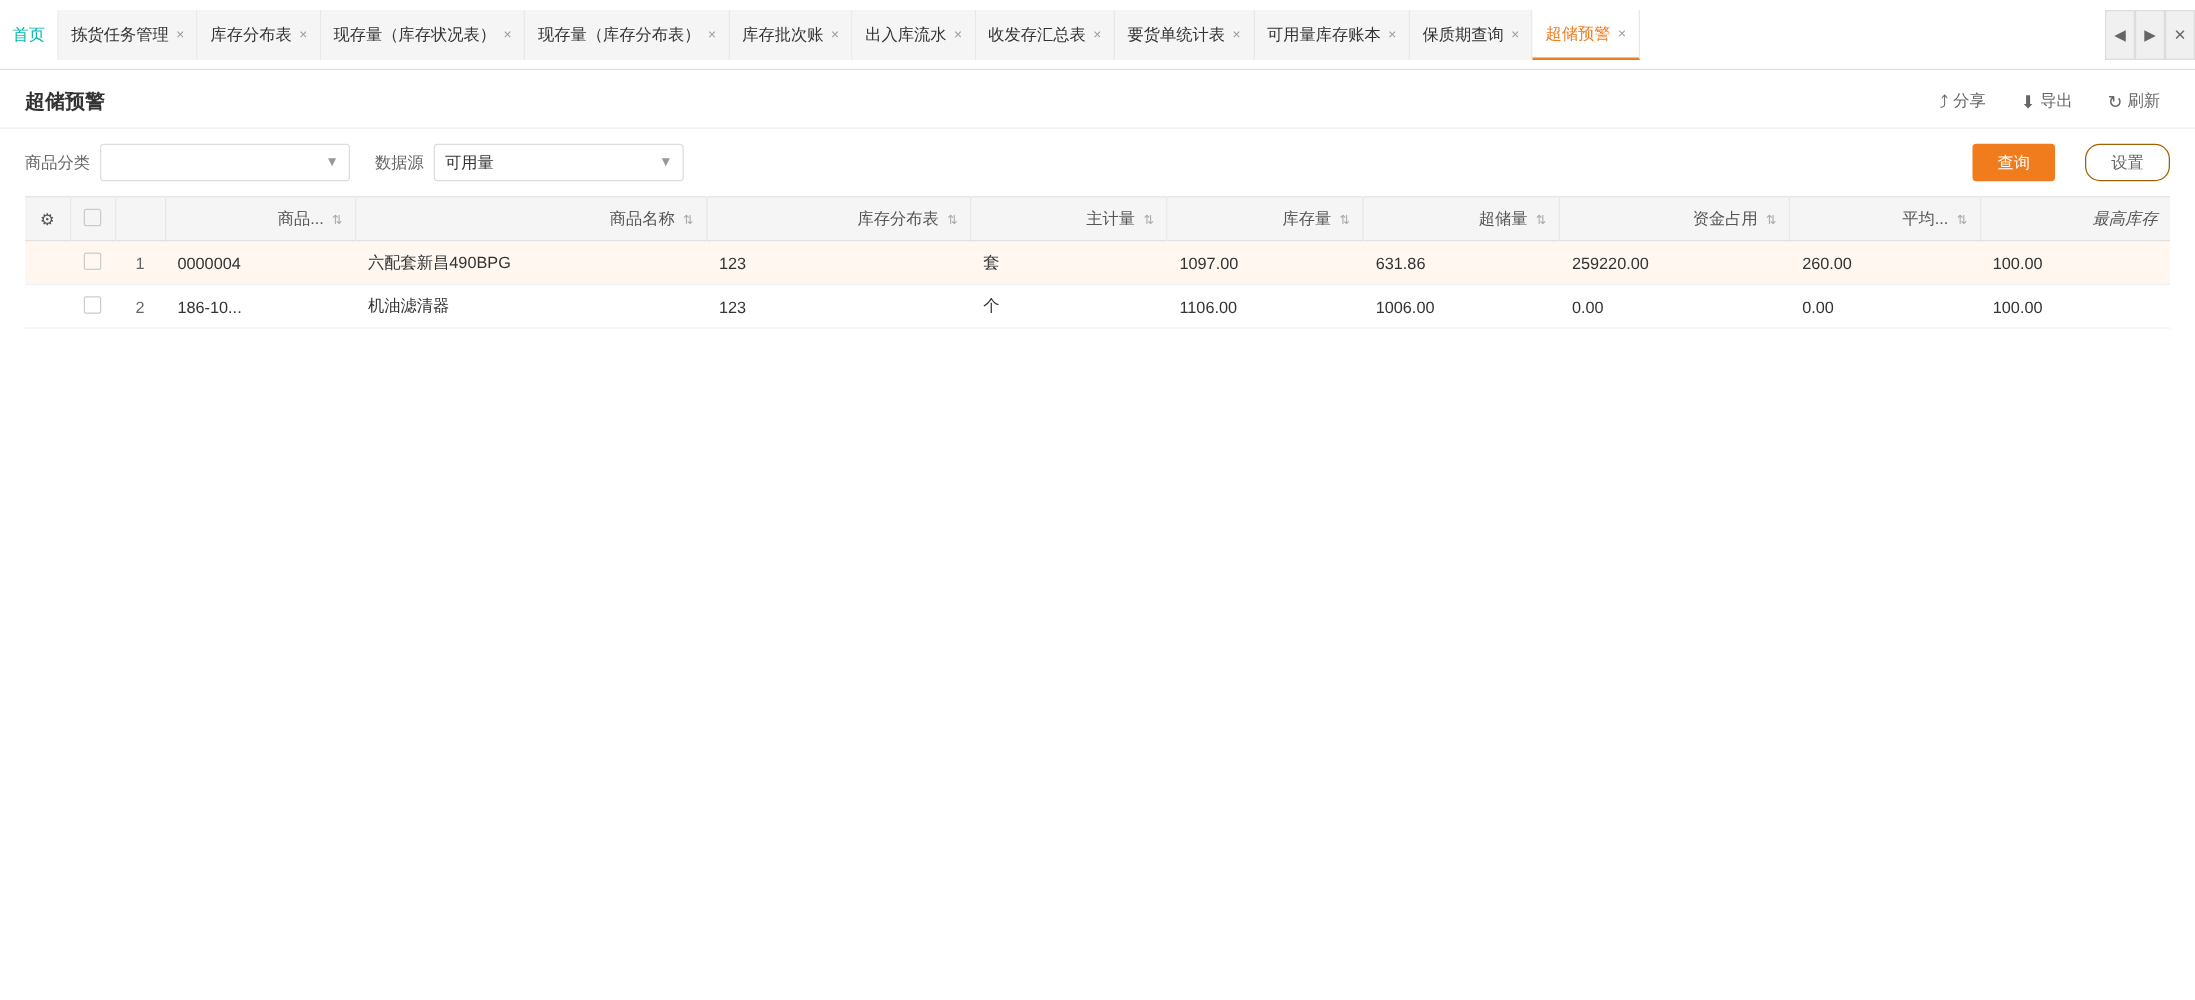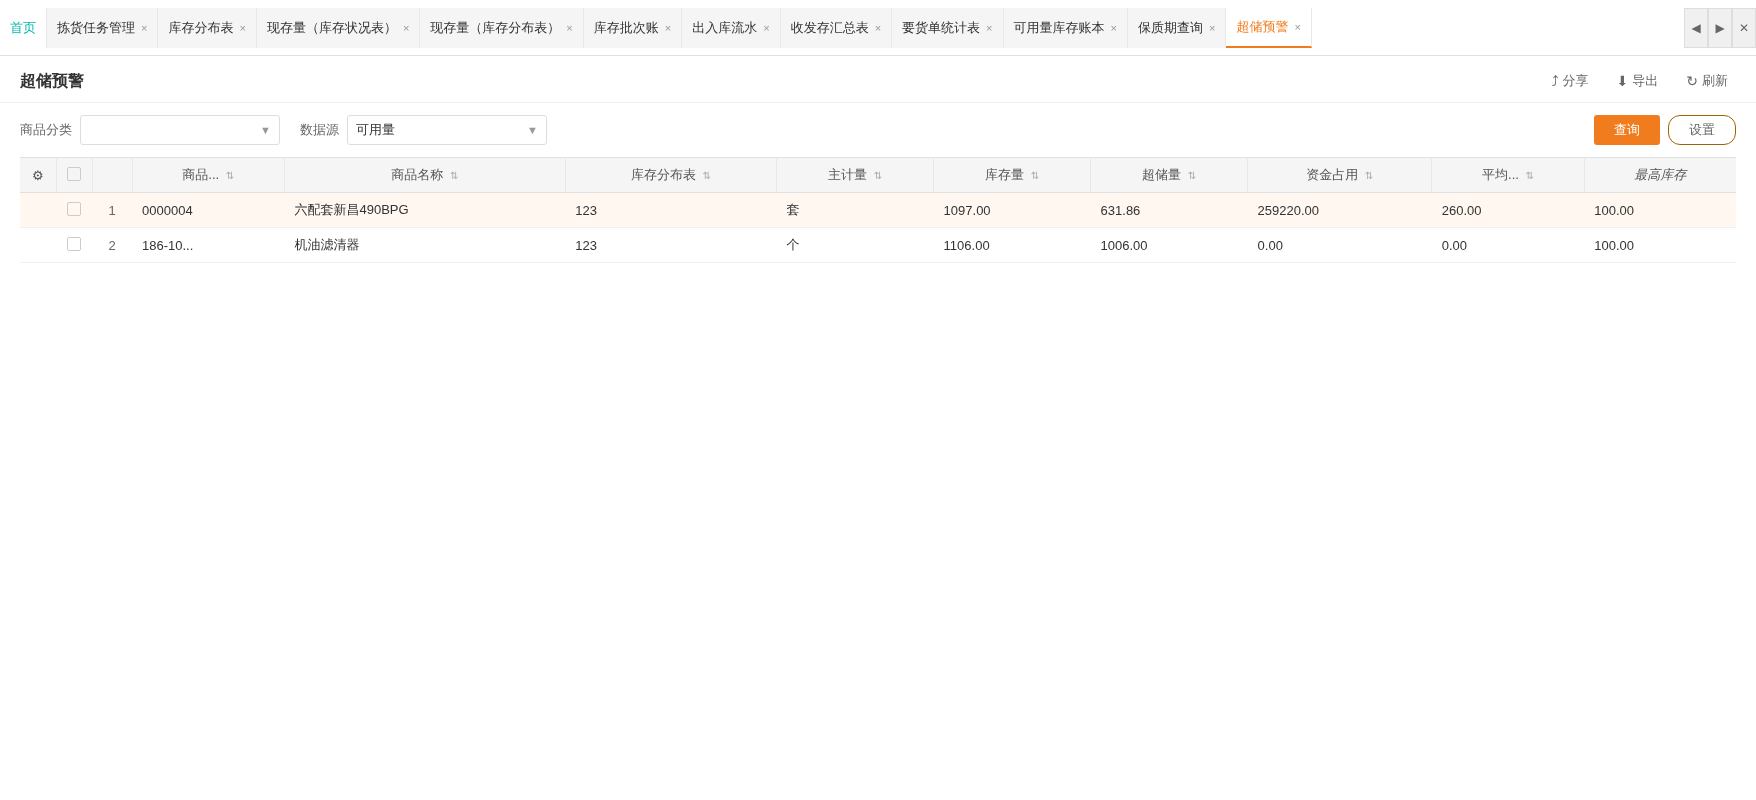--- a/index.html
+++ b/index.html
@@ -140,40 +140,40 @@
       border: 1px solid #a16207;
       border-radius: 12px;
       padding: 5px 20px;
       cursor: pointer;
       font-size: 13px;
     }
 
     .filter-right {
       margin-left: auto;
       display: flex;
-      gap: 8px;
+      gap: 24px;
     }
 
     
     .table-container {
       padding: 0 20px;
     }
     table {
       width: 100%;
       border-collapse: collapse;
       font-size: 13px;
     }
     thead tr {
       background: #f5f5f5;
       border-top: 1px solid #e0e0e0;
       border-bottom: 1px solid #e0e0e0;
     }
     th {
       padding: 8px 10px;
-      text-align: center;
+      text-align: right;
       color: #555;
       font-weight: 500;
       white-space: nowrap;
       border-right: 1px solid #e8e8e8;
     }
     th:last-child { border-right: none; font-style: italic; }
     td {
       padding: 8px 10px;
       border-bottom: 1px solid #f0f0f0;
       white-space: nowrap;

